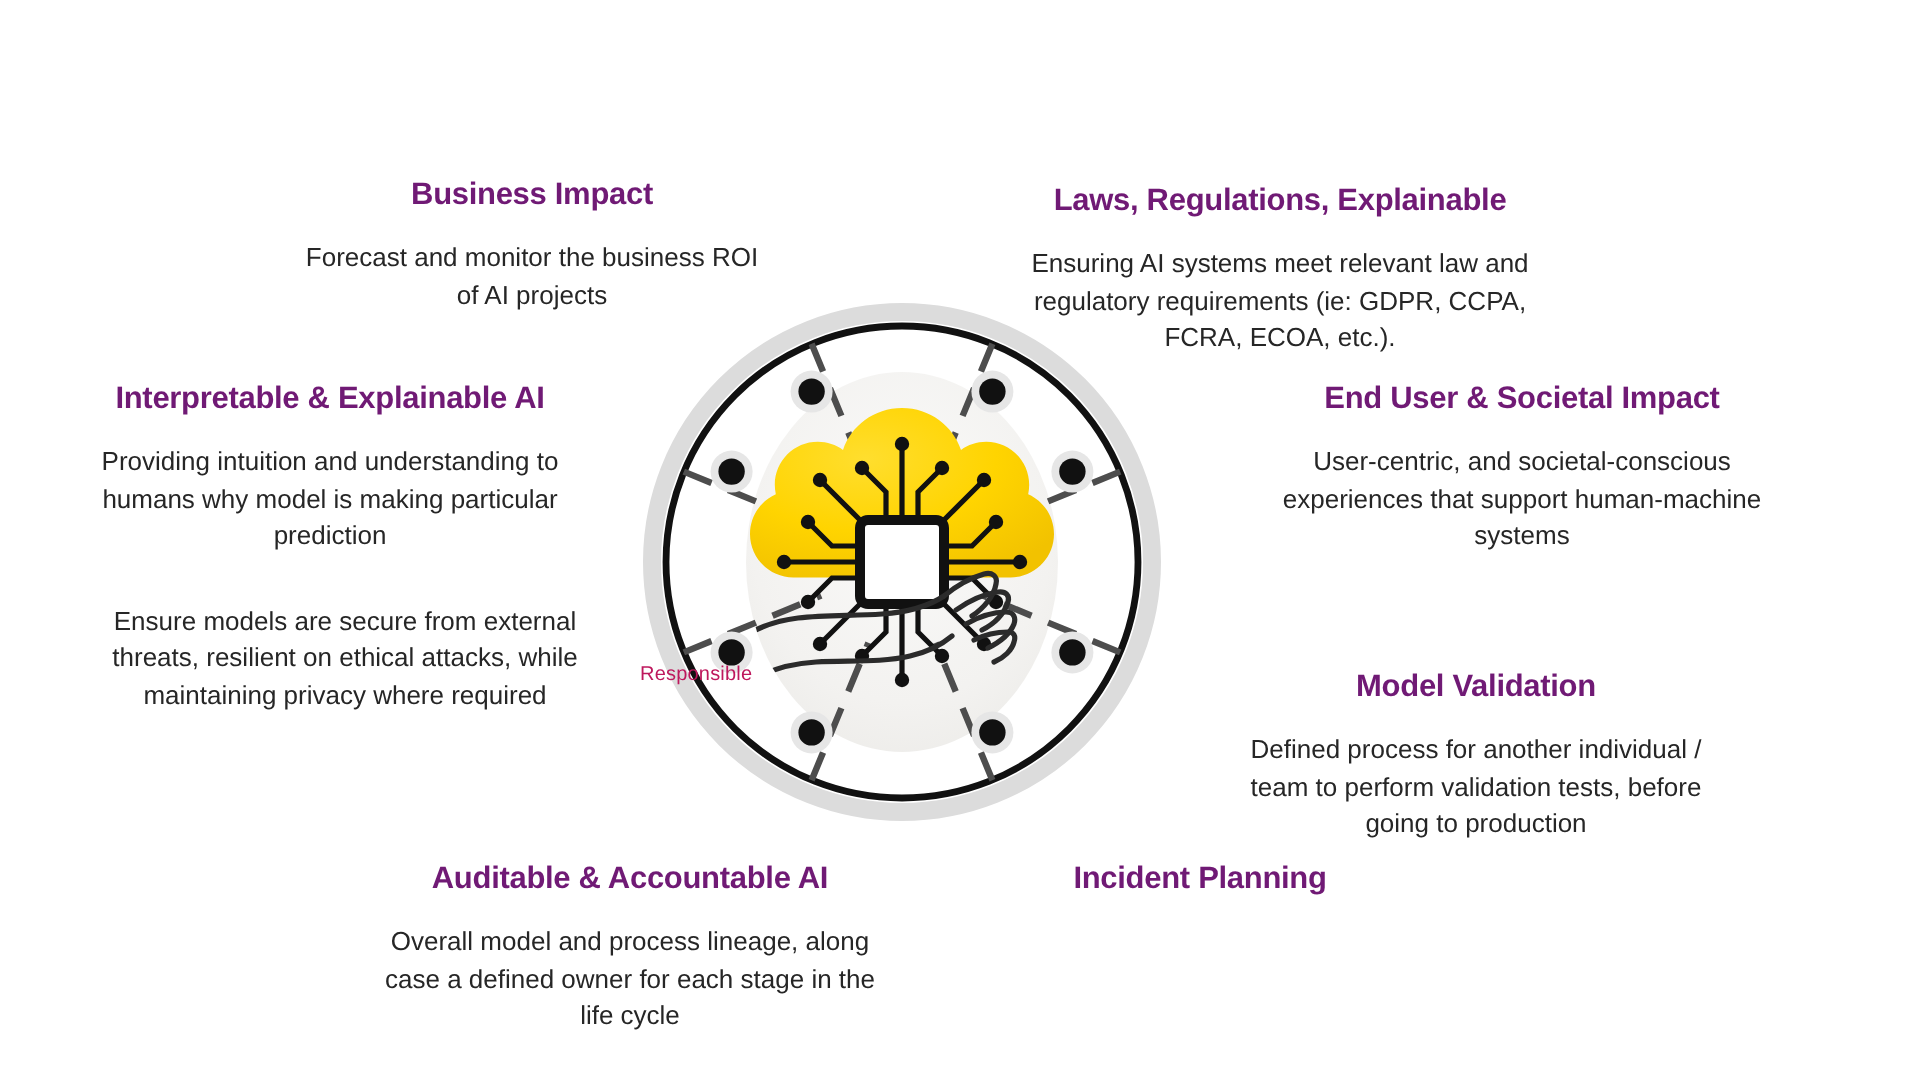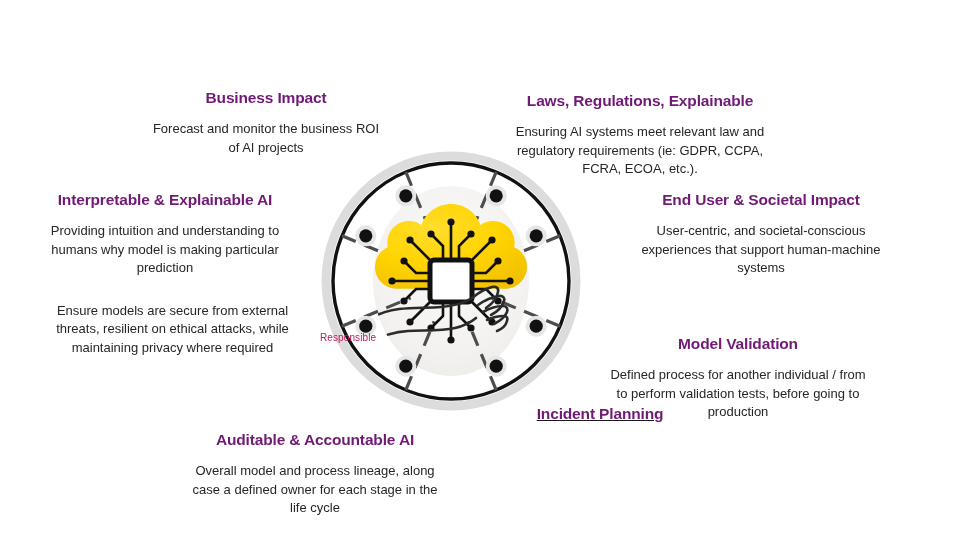--- a/index.html
+++ b/index.html
@@ -49,21 +49,21 @@
   .align-center { text-align: center; }
 
   
   .p-business       { left: 150px;  top: 88px;  width: 232px; }
   .p-laws           { left: 510px;  top: 91px;  width: 260px; }
   .p-interpretable  { left: 40px;   top: 190px; width: 250px; }
   .p-enduser        { left: 630px;  top: 190px; width: 262px; }
   .p-secure         { left: 55px;   top: 302px; width: 235px; }
   .p-modelval       { left: 610px;  top: 302px; width: 256px; margin-top: 32px; }
   .p-auditable      { left: 190px;  top: 430px; width: 250px; }
-  .p-incident       { left: 480px;  top: 404px; width: 240px; text-decoration: underline; }
+  .p-incident       { left: 480px;  top: 430px; width: 240px; }
 
   
   #wheel {
     position: absolute;
     left: 320px;
     top: 150px;
     width: 262px;
     height: 262px;
   }
   #wheel svg { display: block; }
@@ -106,21 +106,21 @@
     <p class="pillar-title">Interpretable &amp; Explainable AI</p>
     <p class="pillar-desc">Providing intuition and understanding to humans why model is making particular prediction</p>
   </div>
 
   <div class="pillar p-secure align-center">
     <p class="pillar-desc">Ensure models are secure from external threats, resilient on ethical attacks, while maintaining privacy where required</p>
   </div>
 
   <div class="pillar p-modelval align-center">
     <p class="pillar-title">Model Validation</p>
-    <p class="pillar-desc">Defined process for another individual / from to perform validation tests, before going to production</p>
+    <p class="pillar-desc">Defined process for another individual / team to perform validation tests, before going to production</p>
   </div>
 
   <div class="pillar p-auditable align-center">
     <p class="pillar-title">Auditable &amp; Accountable AI</p>
     <p class="pillar-desc">Overall model and process lineage, along case a defined owner for each stage in the life cycle</p>
   </div>
 
   <div class="pillar p-incident align-center">
     <p class="pillar-title">Incident Planning</p>
   </div>

